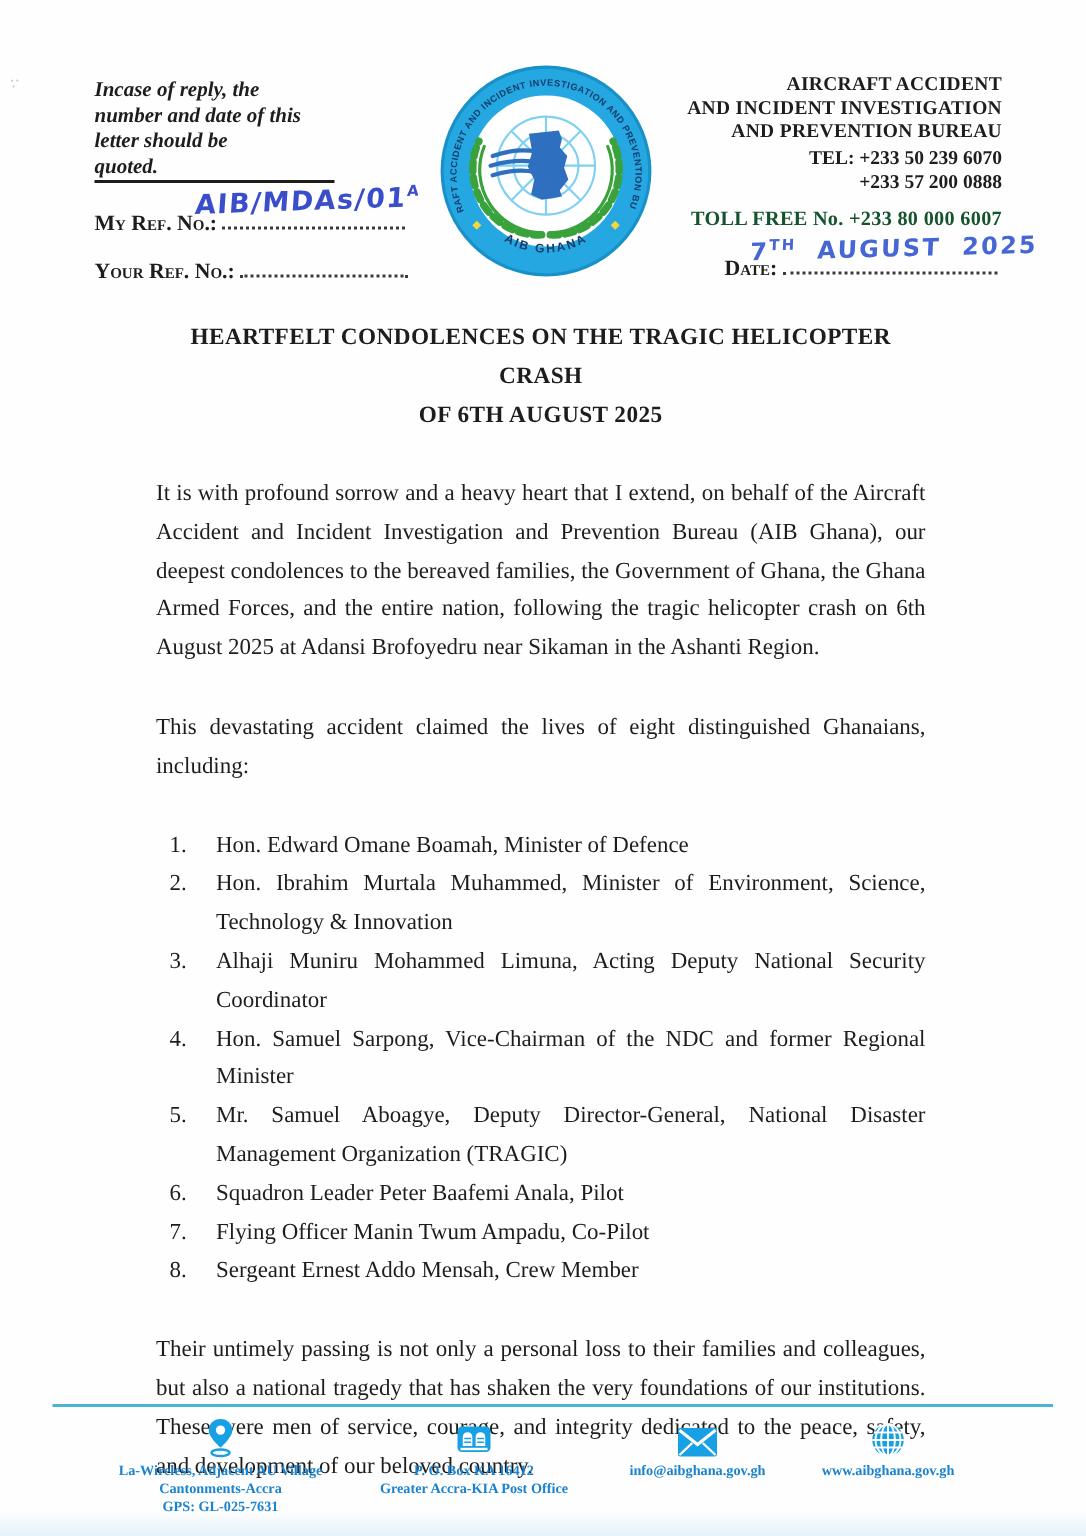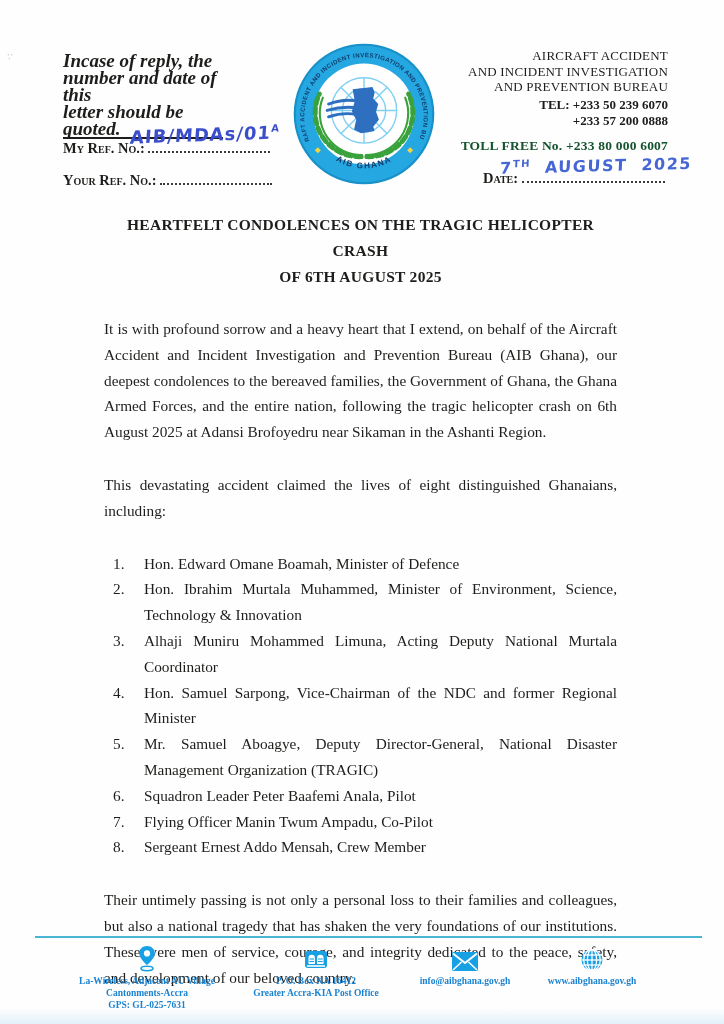--- a/index.html
+++ b/index.html
@@ -8,25 +8,25 @@
     position:relative; width:724px; height:1024px; margin:0 auto;
     background:#fefefe; overflow:hidden;
     font-family:"Liberation Serif","DejaVu Serif",serif; color:#1d1d1b;
   }
   
   .corner-mark{ position:absolute; left:7px; top:48px; width:12px; height:14px;
     color:#c3c5c7; font-size:11px; transform:rotate(-15deg); }
 
   
   .reply-note{ position:absolute; left:63px; top:52px; width:160px;
-    font-size:19px; font-weight:bold; font-style:italic; line-height:17px; }
+    font-size:14px; font-weight:bold; font-style:italic; line-height:17px; }
   .reply-note .u{ display:inline-block; border-bottom:2px solid #1d1d1b; padding-right:28px; }
 
   .org-block{ position:absolute; right:56px; top:48px; width:260px; text-align:right; }
-  .org-name{ font-size:13px; font-weight:normal; line-height:15.5px; letter-spacing:.2px; }
+  .org-name{ font-size:13px; font-weight:bold; line-height:15.5px; letter-spacing:.2px; }
   .tel{ font-size:13px; font-weight:bold; line-height:16px; margin-top:2px;padding-left:12px; }
   .tollfree{ font-size:13.5px; font-weight:bold; color:#14532d; margin-top:9px; letter-spacing:.2px; }
 
   .ref-row{ position:absolute; font-size:14.5px; font-weight:bold; font-variant:small-caps; white-space:nowrap; }
   .leader{ display:inline-block; border-bottom:2px dotted #3a3a3a; height:13px; vertical-align:baseline; }
   .myref-row{ left:63px; top:140px; }
   .yourref-row{ left:63px; top:172px; }
   .date-row{ left:483px; top:170px; }
 
   .hand{ position:absolute; font-family:"DejaVu Sans",sans-serif; font-weight:bold;
@@ -161,21 +161,21 @@
       <span>HEARTFELT CONDOLENCES ON THE TRAGIC HELICOPTER CRASH</span><br>
       <span>OF 6TH AUGUST 2025</span>
     </div>
 
     <p class="para">It is with profound sorrow and a heavy heart that I extend, on behalf of the Aircraft Accident and Incident Investigation and Prevention Bureau (AIB Ghana), our deepest condolences to the bereaved families, the Government of Ghana, the Ghana Armed Forces, and the entire nation, following the tragic helicopter crash on 6th August 2025 at Adansi Brofoyedru near Sikaman in the Ashanti Region.</p>
     <p class="para">This devastating accident claimed the lives of eight distinguished Ghanaians, including:</p>
 
     <ol class="casualties">
       <li>Hon. Edward Omane Boamah, Minister of Defence</li>
       <li>Hon. Ibrahim Murtala Muhammed, Minister of Environment, Science, Technology &amp; Innovation</li>
-      <li>Alhaji Muniru Mohammed Limuna, Acting Deputy National Murtala Coordinator</li>
+      <li>Alhaji Muniru Mohammed Limuna, Acting Deputy National Security Coordinator</li>
       <li>Hon. Samuel Sarpong, Vice-Chairman of the NDC and former Regional Minister</li>
       <li>Mr. Samuel Aboagye, Deputy Director-General, National Disaster Management Organization (TRAGIC)</li>
       <li>Squadron Leader Peter Baafemi Anala, Pilot</li>
       <li>Flying Officer Manin Twum Ampadu, Co-Pilot</li>
       <li>Sergeant Ernest Addo Mensah, Crew Member</li>
     </ol>
 
     <p class="para">Their untimely passing is not only a personal loss to their families and colleagues, but also a national tragedy that has shaken the very foundations of our institutions. These were men of service, courage, and integrity dedicated to the peace, safety, and development of our beloved country.</p>
   </div>
 

